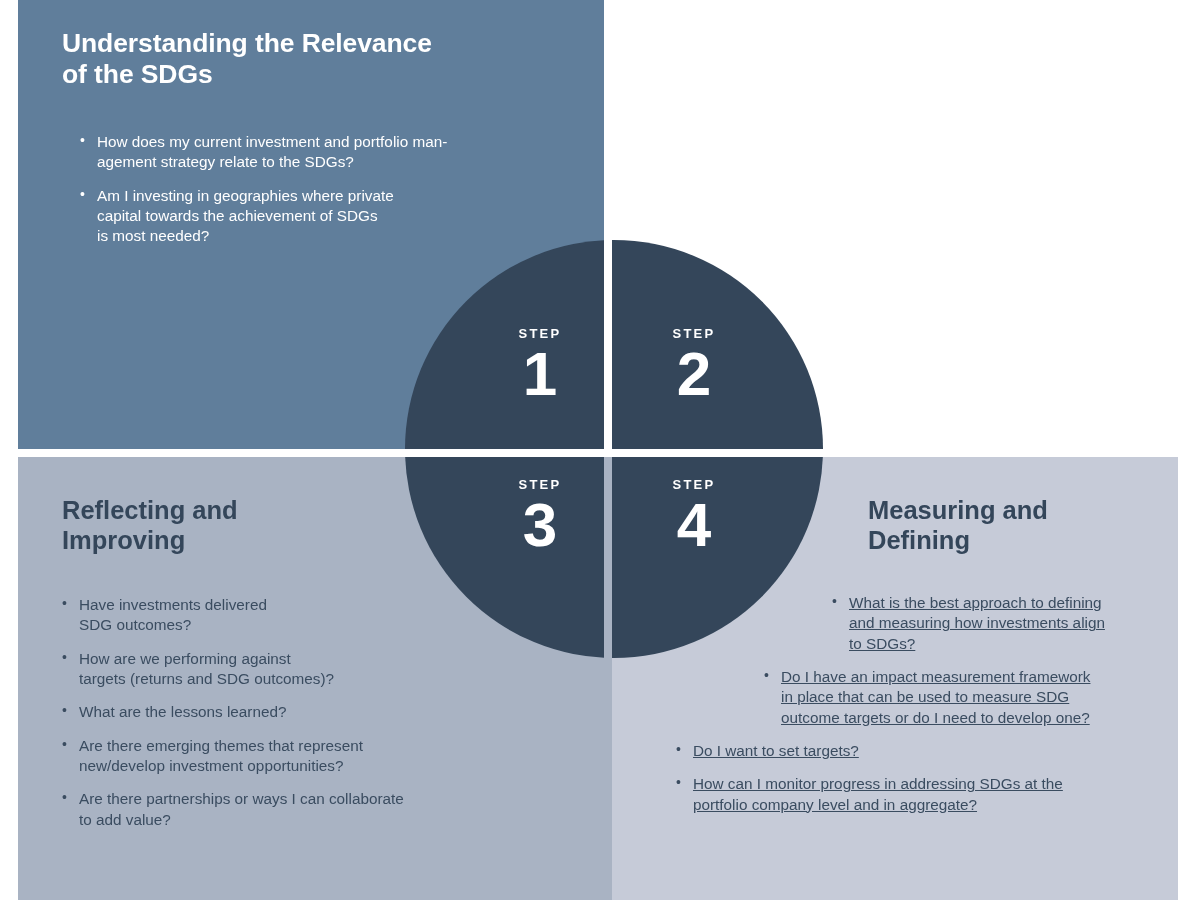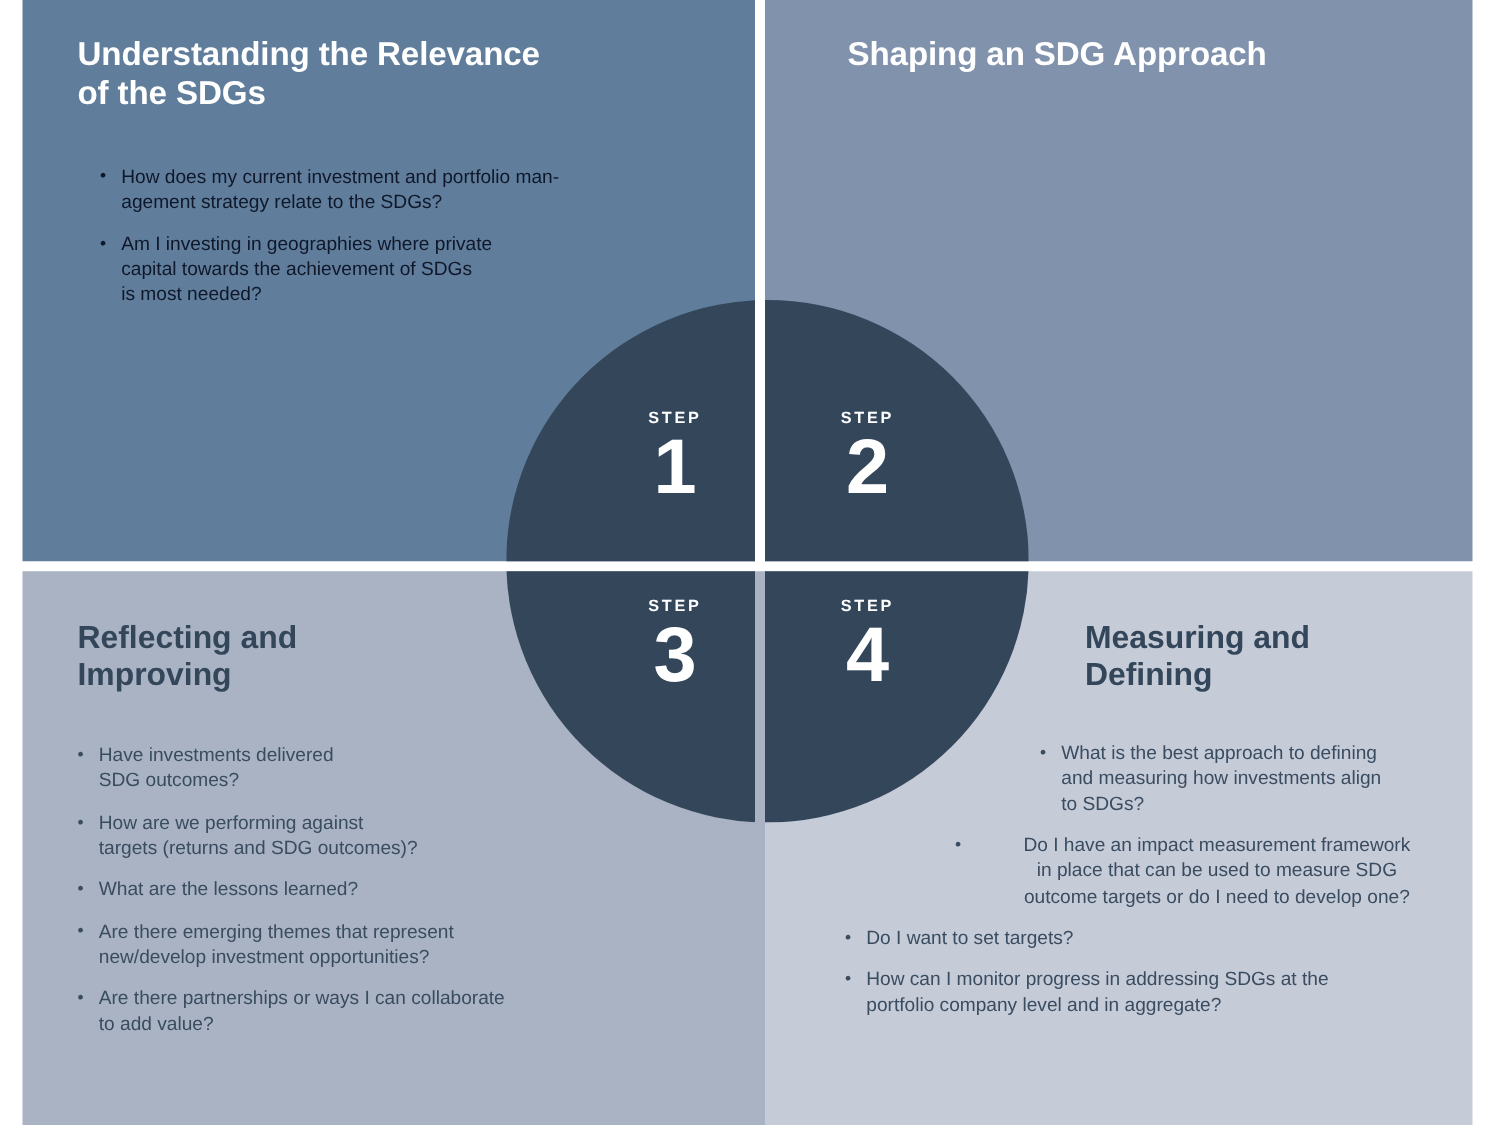--- a/index.html
+++ b/index.html
@@ -96,32 +96,32 @@
     line-height: 1.33;
     white-space: pre-line;
   }
   .blist li::before {
     content: "\2022";
     position: absolute;
     left: 0;
     top: -1px;
     font-size: 14px;
   }
-  .text-light, .text-light li::before { color: #0f172a; }
+  .text-light, .text-light li::before { color: #ffffff; }
   .text-dark,  .text-dark  li::before { color: #3a4c60; }
 
   
   .list-1 { left: 62px; top: 132px;  width: 430px; }
   .list-3 { left: 62px; top: 595px;  width: 420px; }
-  .list-4 { left: 676px; top: 593px; width: 490px; }
+  .list-4 { left: 676px; top: 593px; width: 490px; text-decoration: underline; }
 
   
   .ind-1 { margin-left: 0px; }
   .ind-out-1 { margin-left: 156px; }
-  .ind-out-2 { margin-left: 88px; text-align: center; }
+  .ind-out-2 { margin-left: 88px; }
   .ind-out-3 { margin-left: 0px; }
 
   
   .circle-wrap {
     position: absolute;
     left: 405px;  top: 240px;
     width: 418px; height: 418px;
     pointer-events: none;
   }
   .arc {
@@ -181,24 +181,20 @@
 of the SDGs</h2>
     <ul class="blist list-1 text-light">
       <li class="ind-1">How does my current investment and portfolio man-
 agement strategy relate to the SDGs?</li>
       <li class="ind-1">Am I investing in geographies where private
 capital towards the achievement of SDGs
 is most needed?</li>
     </ul>
   </div>
 
-  <div class="quad quad-tr">
-    <h2 class="q-title title-light">Shaping an SDG Approach</h2>
-
-  </div>
 
   <div class="quad quad-bl">
     <h2 class="q-title title-dark">Reflecting and
 Improving</h2>
   </div>
   <ul class="blist list-3 text-dark">
     <li class="ind-1">Have investments delivered
 SDG outcomes?</li>
     <li class="ind-1">How are we performing against
 targets (returns and SDG outcomes)?</li>

